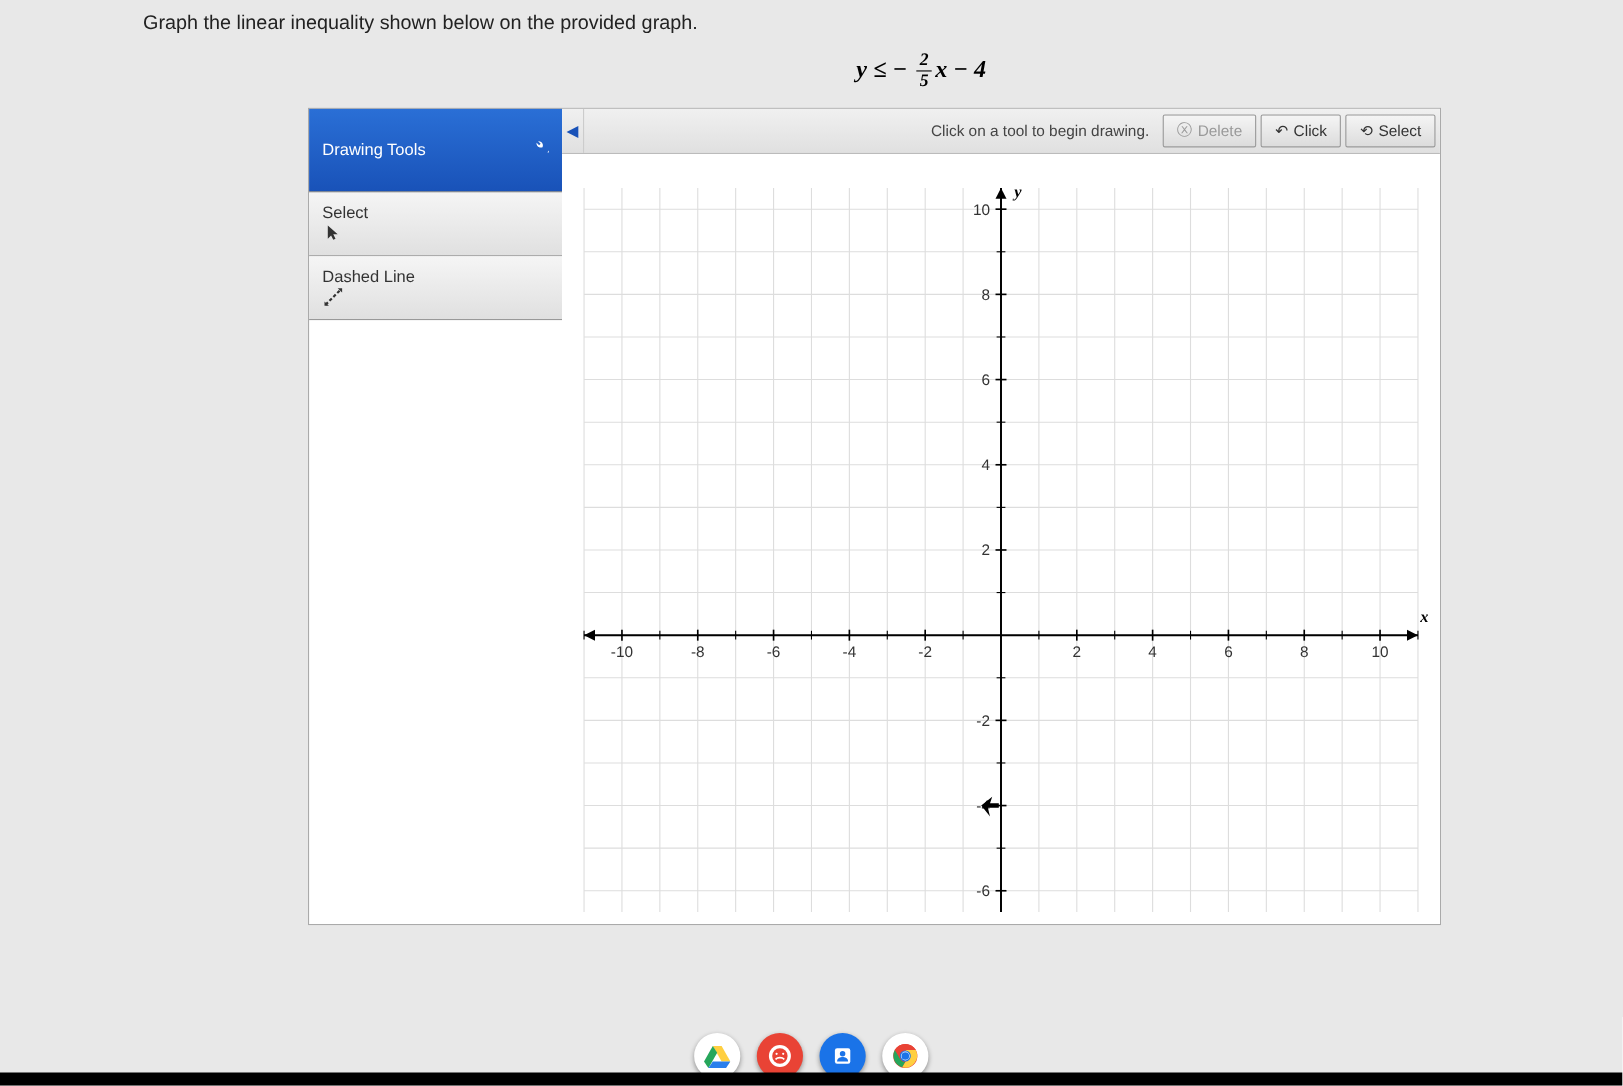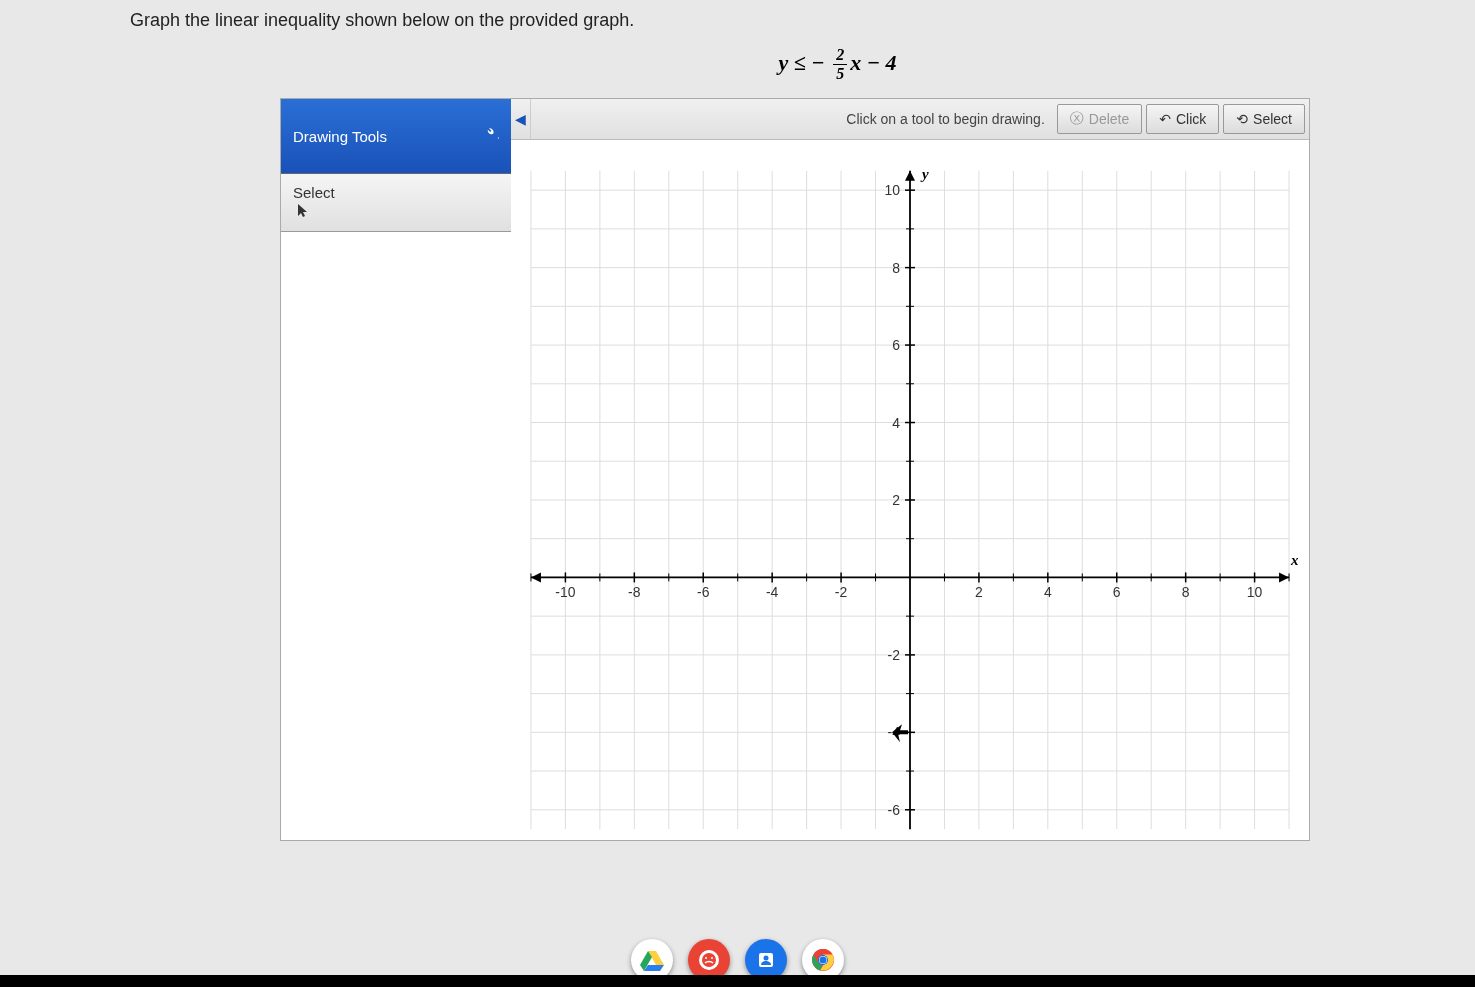--- a/index.html
+++ b/index.html
@@ -207,20 +207,30 @@
         <svg width="16" height="16" viewBox="0 0 16 16">
             <path fill="#fff" d="M14.7 12.3l-4.5-4.5c.4-.9.5-2 .1-3-.6-1.7-2.4-2.7-4.1-2.4l2.3 2.3-1.4 1.4L4.8 3.8c-.3 1.7.7 3.5 2.4 4.1 1 .4 2.1.3 3-.1l4.5 4.5c.4.4 1 .4 1.4 0l.6-.6c.4-.4.4-1 0-1.4z"></path>
           </svg>
       </span>
     </div>
     <div class="tool-item">
       <span>Select</span>
       <span class="tool-icon">
         <svg width="16" height="16" viewBox="0 0 16 16">
             <path fill="#333" d="M3 1l0 12 3-3 2 4 2-1-2-4 4 0z"></path>
+          </svg>
+      </span>
+    </div>
+    <div class="tool-item">
+      <span>Dashed Line</span>
+      <span class="tool-icon">
+        <svg width="18" height="18" viewBox="0 0 18 18">
+            <line x1="2" y1="16" x2="16" y2="2" stroke="#333" stroke-width="2" stroke-dasharray="3,2"></line>
+            <polygon points="13,1 17,1 17,5" fill="#333"></polygon>
+            <polygon points="1,13 1,17 5,17" fill="#333"></polygon>
           </svg>
       </span>
     </div>
   </div>
 
   <div class="main-area">
     <div class="toolbar">
       <div class="collapse-arrow">
         <span>◀</span>
       </div>

